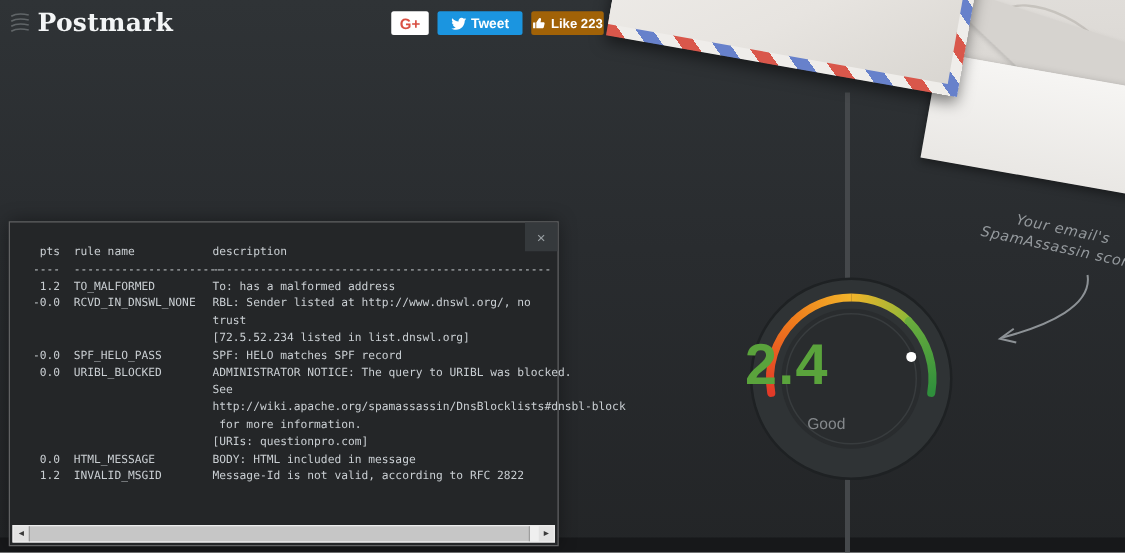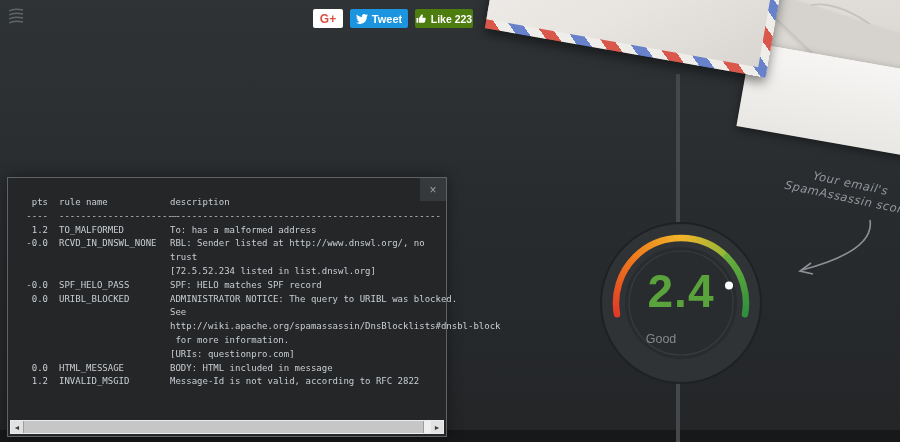--- a/index.html
+++ b/index.html
@@ -39,34 +39,34 @@
   .logo { position:absolute; left:8px; top:6px; display:flex; align-items:center; z-index:4; }
   .logo-waves { margin-right:4px; }
   .logo-text { color:#f3f5f6; font-family:"DejaVu Serif", serif; font-weight:bold;
     font-size:20px; letter-spacing:.2px; }
 
   .social { position:absolute; left:313px; top:9px; display:flex; gap:7px; z-index:4; }
   .sbtn { height:19px; display:flex; align-items:center; justify-content:center;
     border-radius:2px; font-size:11px; font-weight:bold; cursor:pointer;
     font-family:"Liberation Sans", sans-serif; }
   .btn-gplus { width:30px; background:#ffffff; color:#d94f42; font-size:12px; }
-  .btn-tweet { width:58px; background:#1b95e0; color:#fff; gap:4px;text-align:right; }
-  .btn-like  { width:58px; background:#4d7c0f; color:#fff; gap:4px; font-size:10.5px; }
+  .btn-tweet { width:68px; background:#1b95e0; color:#fff; gap:4px;text-align:right; }
+  .btn-like  { width:58px; background:#a16207; color:#fff; gap:4px; font-size:10.5px; }
   .sbtn svg { display:block; }
 
   
   .note { position:absolute; left:784px; top:176px; width:130px; text-align:center;
     transform:rotate(12deg); color:#94999d; z-index:2;
     font-family:"DejaVu Sans", sans-serif; font-style:italic; font-size:11.5px;
     letter-spacing:.6px; line-height:15px; }
   .note-arrow { position:absolute; left:778px; top:208px; z-index:2; }
 
   
   .gauge { position:absolute; left:596px; top:218px; width:170px; height:170px; z-index:2; }
-  .gauge-score { position:absolute; left:596px; top:264px; width:170px; text-align:center;
+  .gauge-score { position:absolute; left:596px; top:264px; width:170px; 
     font-size:46px; font-weight:bold; color:#5aa33c; z-index:2; letter-spacing:1px; }
   .gauge-label { position:absolute; left:576px; top:332px; width:170px; text-align:center;
     font-size:12.5px; color:#85898c; z-index:2; }
 
   
   .panel { position:absolute; left:7px; top:177px; width:440px; height:260px; z-index:5;
     background:#242628; border:1px solid rgba(255,255,255,.28); box-shadow:0 0 14px rgba(0,0,0,.4); }
   .panel-close { position:absolute; top:0; right:0; width:26px; height:23px;
     background:#35393c; color:#9aa0a4; font-size:12px; display:flex; align-items:center;
     justify-content:center; cursor:pointer; }
@@ -106,20 +106,21 @@
 <div class="logo">
   <svg class="logo-waves" width="18" height="20" viewBox="0 0 18 20">
     <g stroke="#6d7control275" fill="none"></g>
     <g stroke="#6d7275" stroke-width="1.4" fill="none" opacity=".8">
       <path d="M1 5 Q6 2 15 4"></path>
       <path d="M1 9 Q6 6 15 8"></path>
       <path d="M1 13 Q6 10 15 12"></path>
       <path d="M1 17 Q6 14 15 16"></path>
     </g>
   </svg>
+  <span class="logo-text">Postmark</span>
 </div>
 
 <div class="social">
   <div class="sbtn btn-gplus">
     <span>G+</span>
   </div>
   <div class="sbtn btn-tweet">
     <svg width="12" height="12" viewBox="0 0 24 24" fill="#fff">
       <path d="M23.954 4.569c-.885.389-1.83.654-2.825.775 1.014-.611 1.794-1.574 2.163-2.723-.951.555-2.005.959-3.127 1.184-.896-.959-2.173-1.559-3.591-1.559-2.717 0-4.92 2.203-4.92 4.917 0 .39.045.765.127 1.124C7.691 8.094 4.066 6.13 1.64 3.161c-.427.722-.666 1.561-.666 2.475 0 1.71.87 3.213 2.188 4.096-.807-.026-1.566-.248-2.228-.616v.061c0 2.385 1.693 4.374 3.946 4.827-.413.111-.849.171-1.296.171-.314 0-.615-.03-.916-.086.631 1.953 2.445 3.377 4.604 3.417-1.68 1.319-3.809 2.105-6.102 2.105-.39 0-.779-.023-1.17-.067 2.189 1.394 4.768 2.209 7.557 2.209 9.054 0 13.999-7.496 13.999-13.986 0-.209 0-.42-.015-.63.961-.689 1.8-1.56 2.46-2.548l-.047-.02z"></path>
     </svg>

